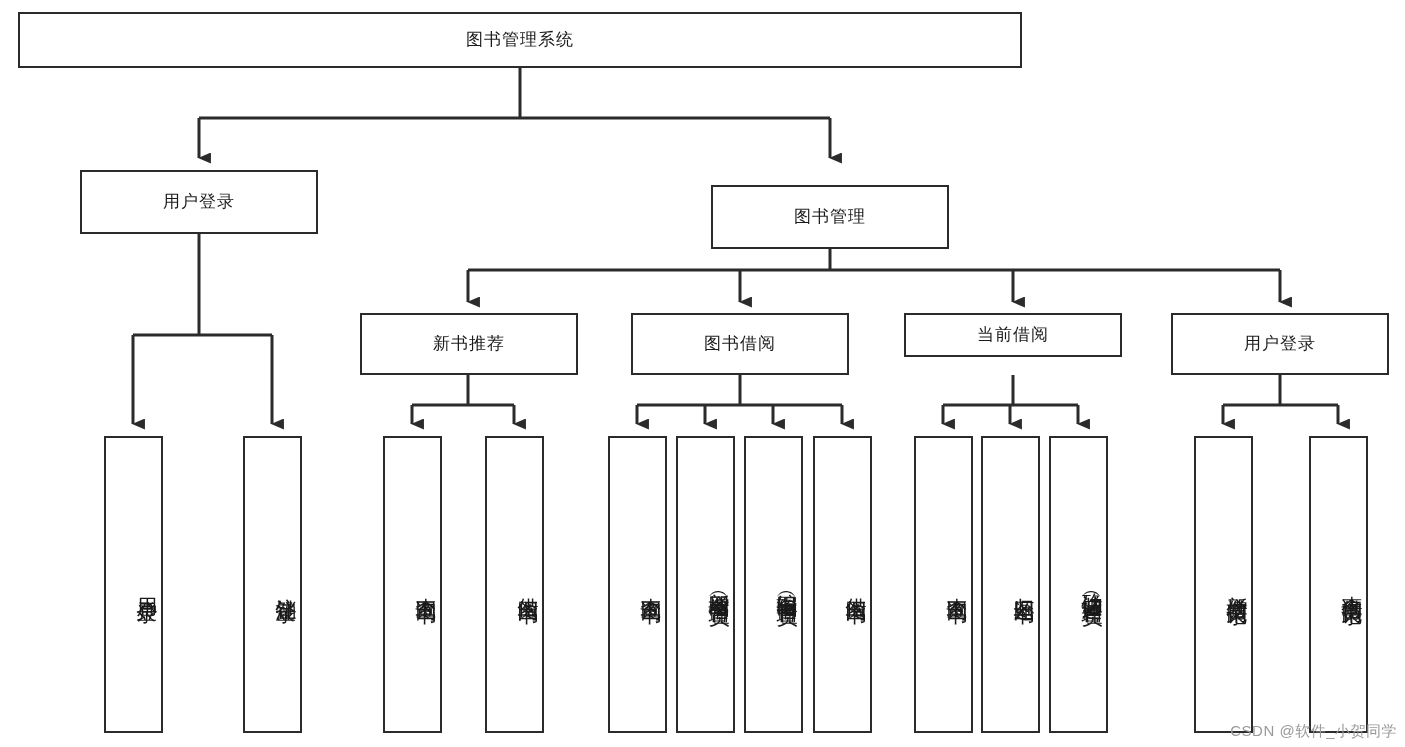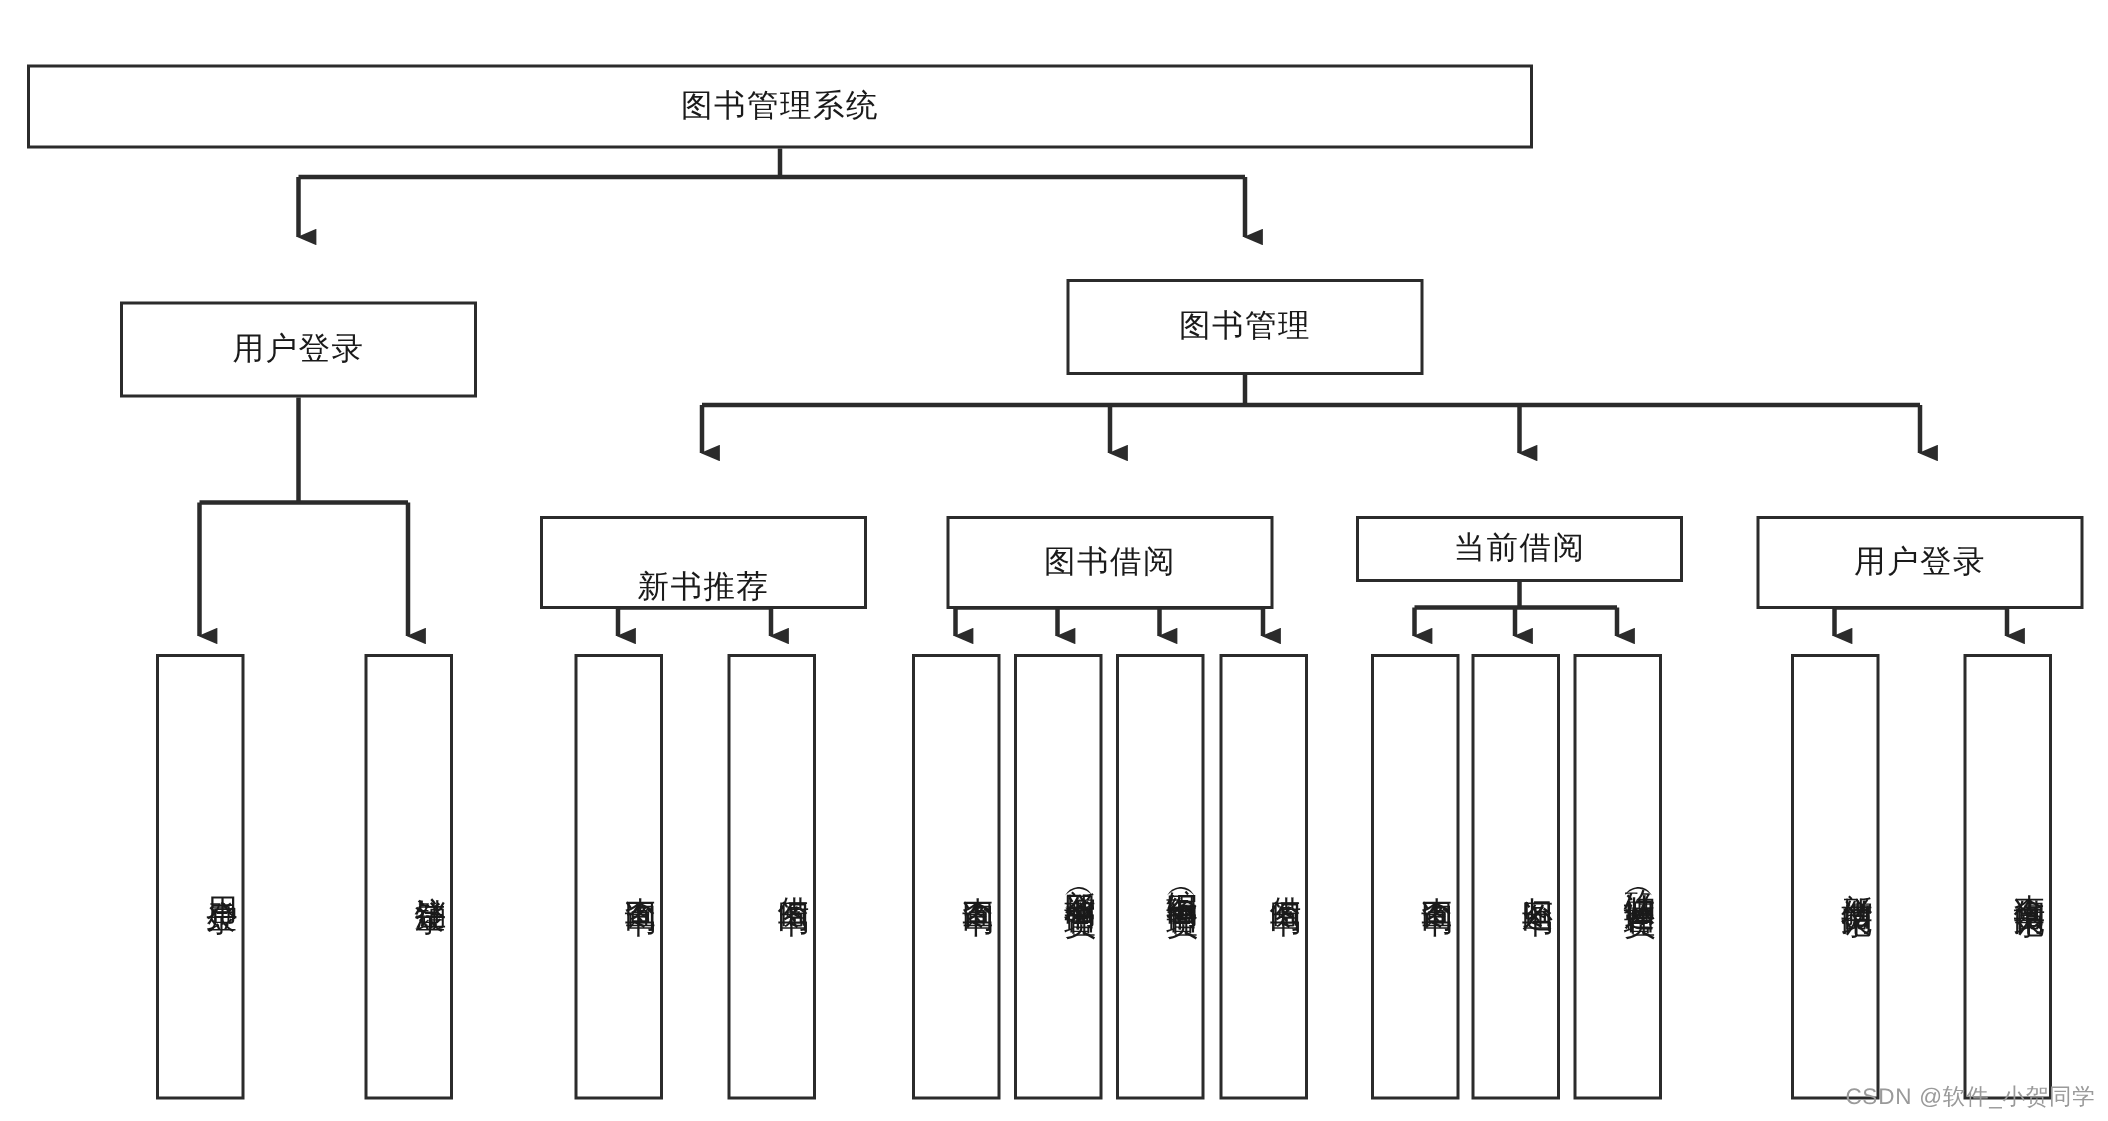--- a/index.html
+++ b/index.html
@@ -29,24 +29,23 @@
     position: absolute;
     box-sizing: border-box;
     border: 2px solid #2b2b2b;
     background: #ffffff;
     display: flex;
     align-items: center;
     justify-content: center;
     color: #1a1a1a;
   }
   .node.horiz {
-    font-size: 21px;
+    font-size: 17px;
     line-height: 1.2;
     letter-spacing: 1px;
-    margin-top: 31px;
   }
   .node.vert {
     writing-mode: vertical-rl;
     text-orientation: upright;
     font-size: 21px;
     line-height: 1.34;
     letter-spacing: 2px;
     padding: 6px 0;
     align-items: flex-start;
     justify-content: center;
@@ -122,25 +121,25 @@
     </g>
   </svg>
 
   <div class="node horiz" style="left:18px; top:12px; width:1004px; height:56px;">
     <span>图书管理系统</span>
   </div>
 
   <div class="node horiz" style="left:80px; top:170px; width:238px; height:64px;">
     <span>用户登录</span>
   </div>
-  <div class="node horiz" style="left:711px; top:155px; width:238px; height:64px;">
+  <div class="node horiz" style="left:711px; top:185px; width:238px; height:64px;">
     <span>图书管理</span>
   </div>
 
-  <div class="node horiz" style="left:360px; top:313px; width:218px; height:62px;align-items:flex-end;">
+  <div class="node horiz" style="left:360px; top:313px; width:218px; height:62px;">
     <span>新书推荐</span>
   </div>
   <div class="node horiz" style="left:631px; top:313px; width:218px; height:62px;align-items:center;">
     <span>图书借阅</span>
   </div>
   <div class="node horiz" style="left:904px; top:313px; width:218px; height:44px;">
     <span>当前借阅</span>
   </div>
   <div class="node horiz" style="left:1171px; top:313px; width:218px; height:62px;">
     <span>用户登录</span>

